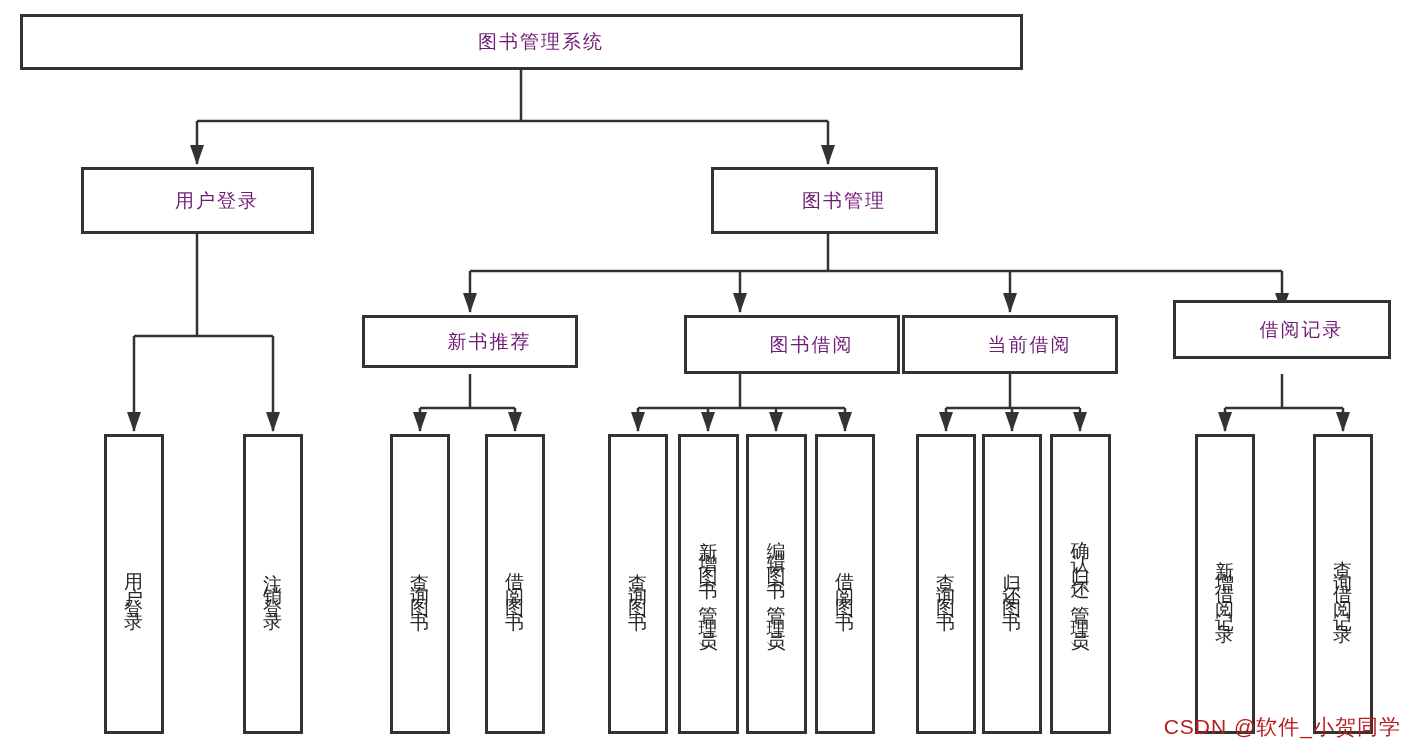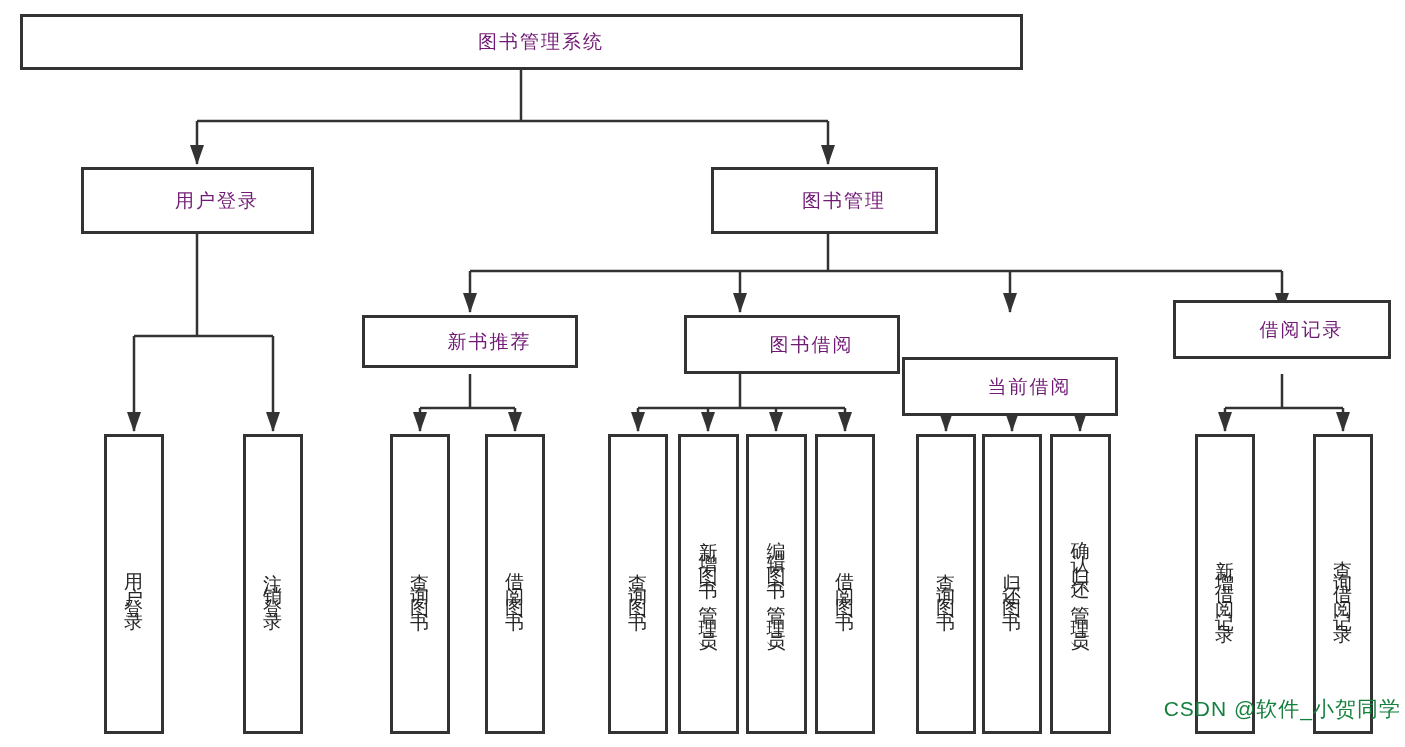--- a/index.html
+++ b/index.html
@@ -58,41 +58,41 @@
     letter-spacing: 13px;
     color: #262626;
     white-space: nowrap;
   }
   
   .n-root           { left: 20px;   top: 14px;  width: 1003px; height: 56px; }
   .n-user-login     { left: 81px;   top: 167px; width: 233px;  height: 67px; }
   .n-book-mgmt      { left: 711px;  top: 167px; width: 227px;  height: 67px; }
   .n-new-book-rec   { left: 362px;  top: 315px; width: 216px;  height: 53px; }
   .n-book-borrow    { left: 640px;  top: 315px; width: 216px;  height: 59px; margin-left: 44px; }
-  .n-current-borrow { left: 902px;  top: 315px; width: 216px;  height: 59px; margin-top: 42px; }
+  .n-current-borrow { left: 902px;  top: 315px; width: 216px;  height: 59px; }
   .n-borrow-records { left: 1173px; top: 300px; width: 218px;  height: 59px; }
   .l-user-login     { left: 104px; }
   .l-logout         { left: 243px; }
   .l-rec-query      { left: 390px; }
   .l-rec-borrow     { left: 485px; }
   .l-bb-query       { left: 608px; }
   .l-bb-add         { left: 678px; width: 61px; }
   .l-bb-edit        { left: 746px; width: 61px; }
   .l-bb-borrow      { left: 815px; }
   .l-cb-query       { left: 916px; }
   .l-cb-return      { left: 982px; }
   .l-cb-confirm     { left: 1050px; width: 61px; }
   .l-br-add         { left: 1195px; }
   .l-br-query       { left: 1313px; }
   .watermark {
     position: absolute;
     right: 4px;
-    bottom: 24px;
+    bottom: 6px;
     font-size: 21px;
-    color: #15803d;
+    color: #b91c1c;
     letter-spacing: 1px;
     z-index: 2;
   }
 </style>
 </head>
 <body>
 
 <div class="canvas">
 
   <svg class="connectors" viewBox="0 0 1405 747" xmlns="http://www.w3.org/2000/svg">

